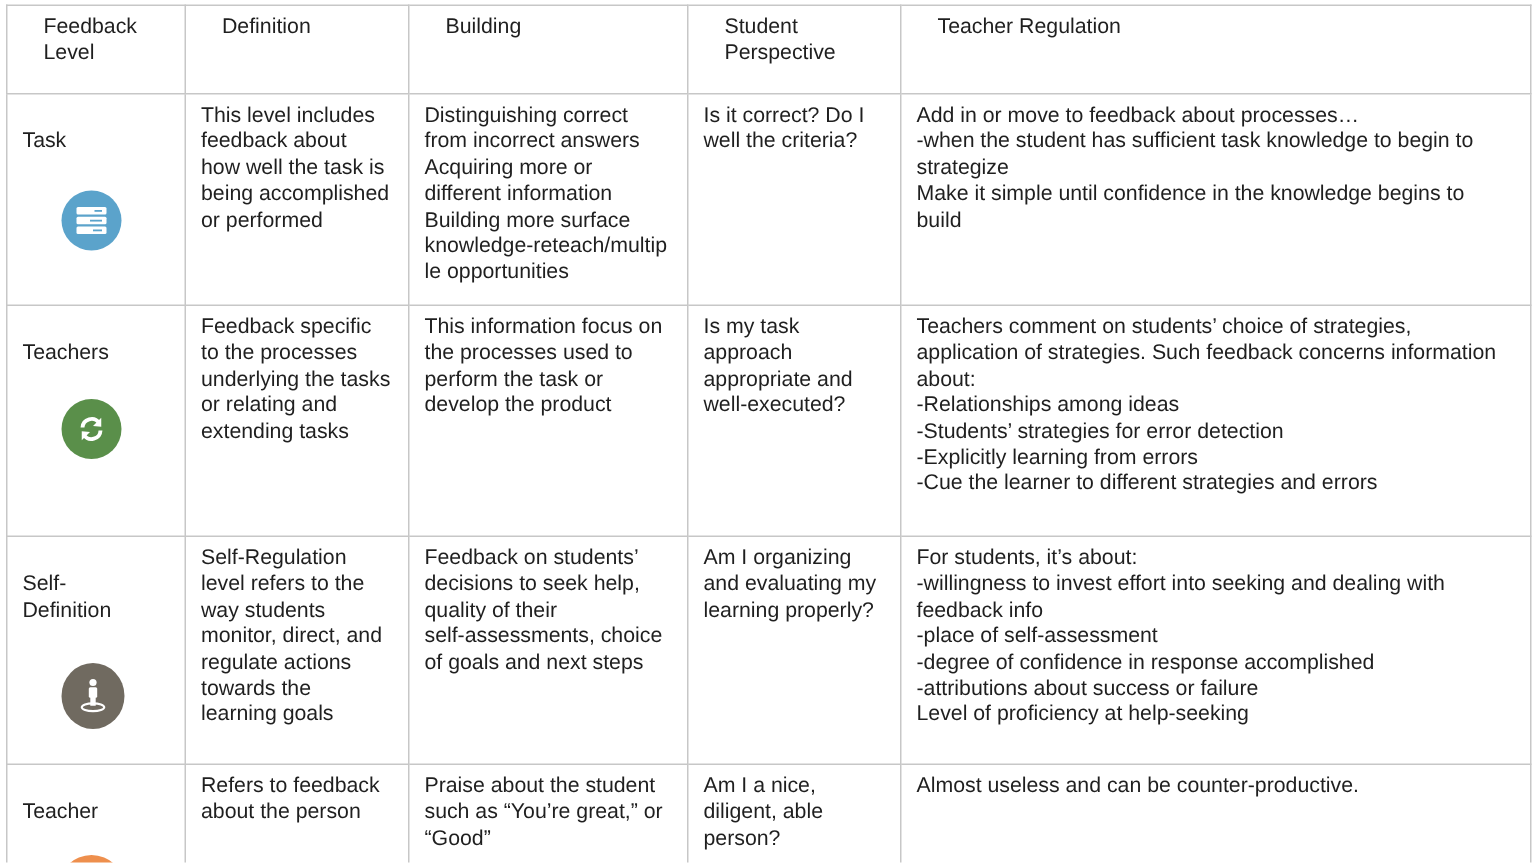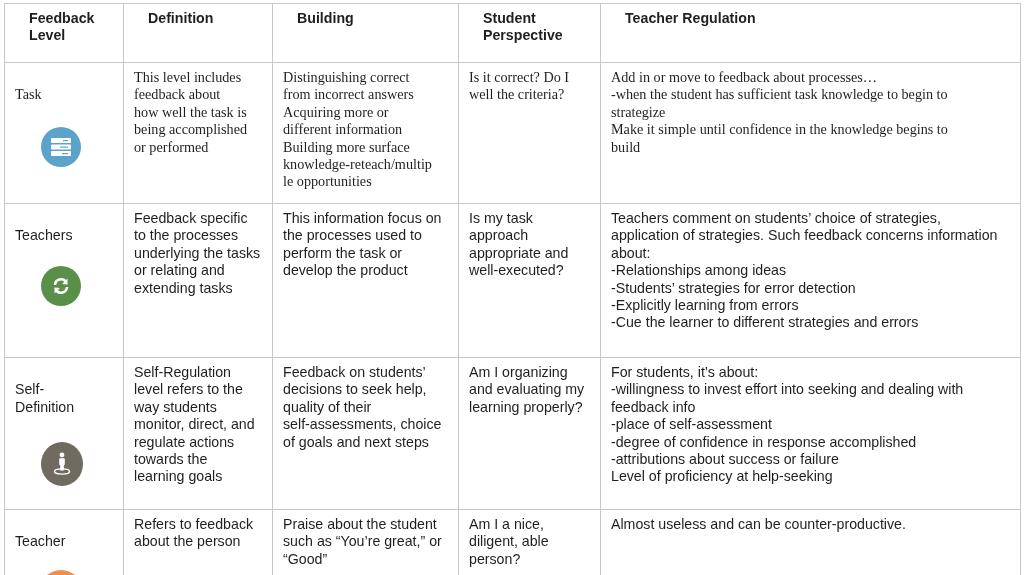--- a/index.html
+++ b/index.html
@@ -15,33 +15,33 @@
   table.fb td, table.fb th {
     border: 1.5px solid #c7c7c7;
     vertical-align: top;
     text-align: left;
     padding: 6px 10px 6px 10px;
     font-size: 14.2px;
     line-height: 17.4px;
     font-weight: normal;
     white-space: pre-line;
   }
-  table.fb th { font-weight: bold; padding-left: 24px; }
+  table.fb th { font-weight: normal; padding-left: 24px; }
   td.level { font-weight: bold; margin-left: 16px; }
   .lvl-label { display: block; }
   .icon-wrap { display: block; padding-left: 26px; margin-top: 6px; }
   .icon {
     width: 40px; height: 40px; border-radius: 50%;
     display: flex; align-items: center; justify-content: center;
   }
   .icon svg { display: block; }
   .praise-wrap { margin-top: 2px; padding-left: 24px; }
   .praise-wrap .icon { width: 44px; height: 44px; }
   tr.r-head td, tr.r-head th { height: 46px; }
-  tr.r-task td { height: 128px; font-family: Liberation Serif, serif; }
+  tr.r-task td { height: 128px; }
   tr.r-process td { height: 141px; }
   tr.r-self td { height: 128px; }
   tr.r-praise td { height: 61px; }
 </style>
 </head>
 <body>
 
 <table class="fb">
   <colgroup>
     <col style="width:119px">

